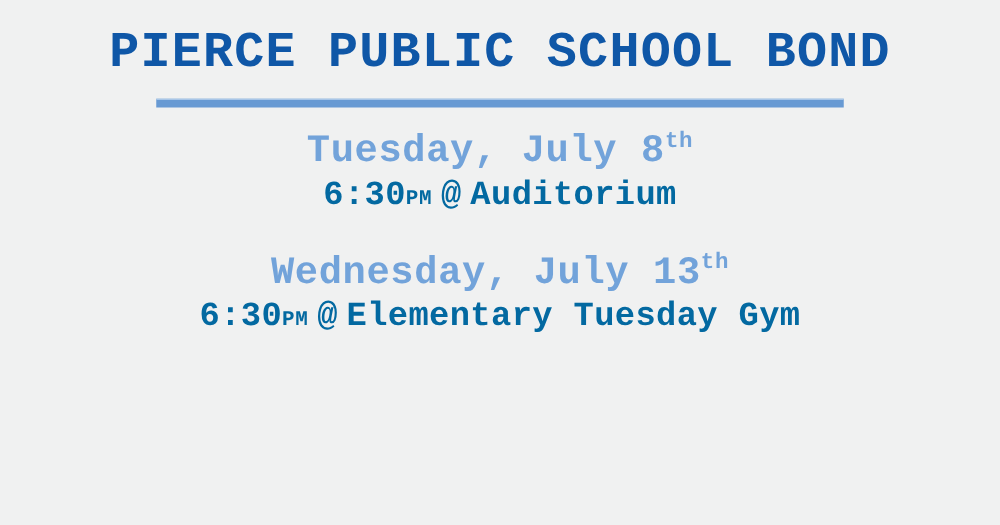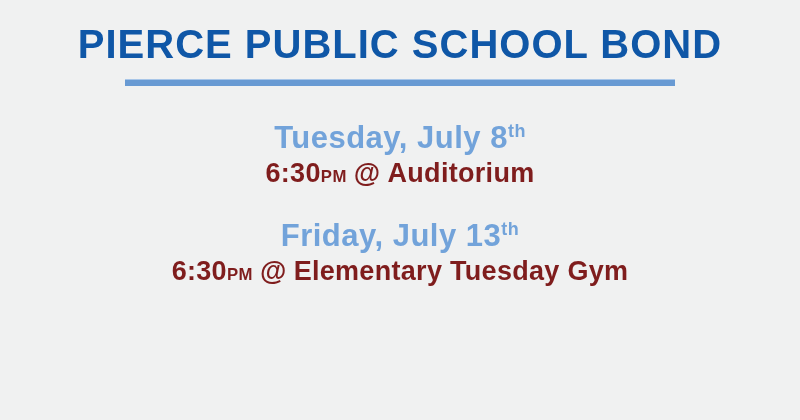--- a/index.html
+++ b/index.html
@@ -8,39 +8,40 @@
     font-family: "Liberation Sans", sans-serif;
     background: #f0f1f1;
     overflow: hidden;
   }
   .poster {
     position: relative;
     width: 800px;
     height: 420px;
     background: #f0f1f1;
     text-align: center;
+    font-family: Liberation Mono, monospace;
   }
   .title {
     padding-top: 25px;
     font-size: 40px;
     line-height: 38px;
     font-weight: 800;
     letter-spacing: 1px;
     color: #0f57a7;
   }
   .title .line { display: block; }
   .divider {
     width: 550px;
     height: 7px;
     margin: 16px auto 0 auto;
     background: #689ad3;
     border-top: 1px solid #a8c6e8;
   }
   .meetings {
-    margin-top: 35px;
+    margin-top: 19px;
   }
   .meeting {
     margin-bottom: 28px;
   }
   .meeting-date {
     font-size: 31px;
     line-height: 34px;
     font-weight: 800;
     letter-spacing: 0.5px;
     color: #72a3da;
@@ -50,21 +51,21 @@
     font-size: 58%;
     font-weight: 800;
     vertical-align: super;
     line-height: 0;
   }
   .meeting-details {
     font-size: 27px;
     line-height: 28px;
     font-weight: 800;
     letter-spacing: 0.3px;
-    color: #7f1d1d;
+    color: #0369a1;
   }
   .meeting-details .ampm {
     font-size: 62%;
     letter-spacing: 0.5px;
   }
   .meeting-details .at {
     margin: 0 7px;
     font-weight: 700;
   }
 </style>
@@ -80,20 +81,20 @@
   <div class="divider"></div>
 
   <div class="meetings">
 
     <section class="meeting">
       <h2 class="meeting-date"><span>Tuesday, July 8</span><sup>th</sup></h2>
       <p class="meeting-details"><span>6:30</span><span class="ampm">PM</span><span class="at">@</span><span>Auditorium</span></p>
     </section>
 
     <section class="meeting">
-      <h2 class="meeting-date"><span>Friday, July 13</span><sup>th</sup></h2>
+      <h2 class="meeting-date"><span>Wednesday, July 13</span><sup>th</sup></h2>
       <p class="meeting-details"><span>6:30</span><span class="ampm">PM</span><span class="at">@</span><span>Elementary Tuesday Gym</span></p>
     </section>
 
 
   </div>
 
 </div>
 
 </body></html>

